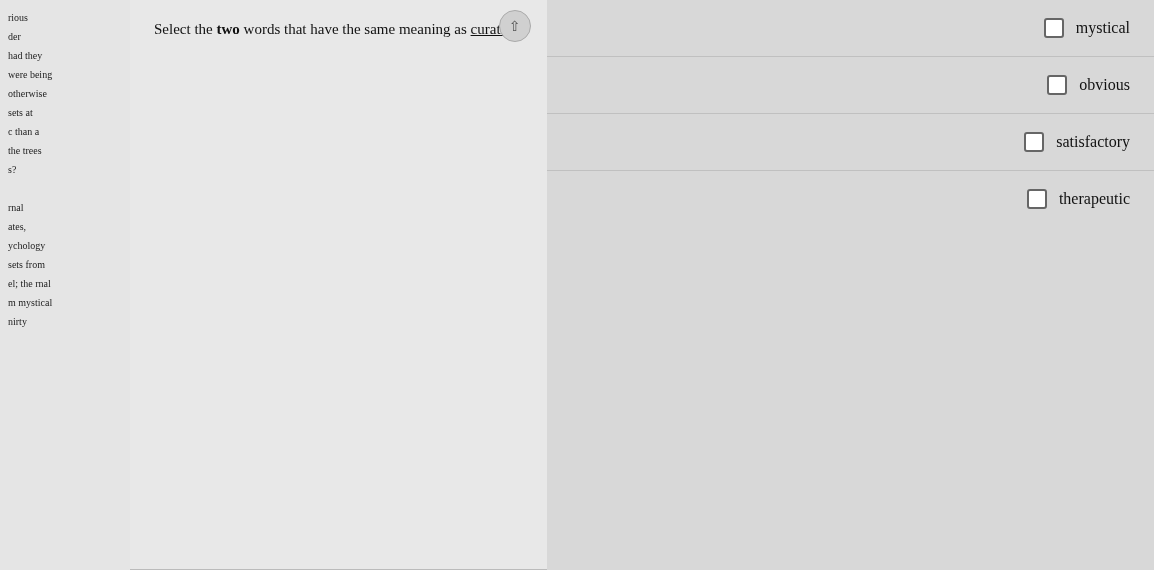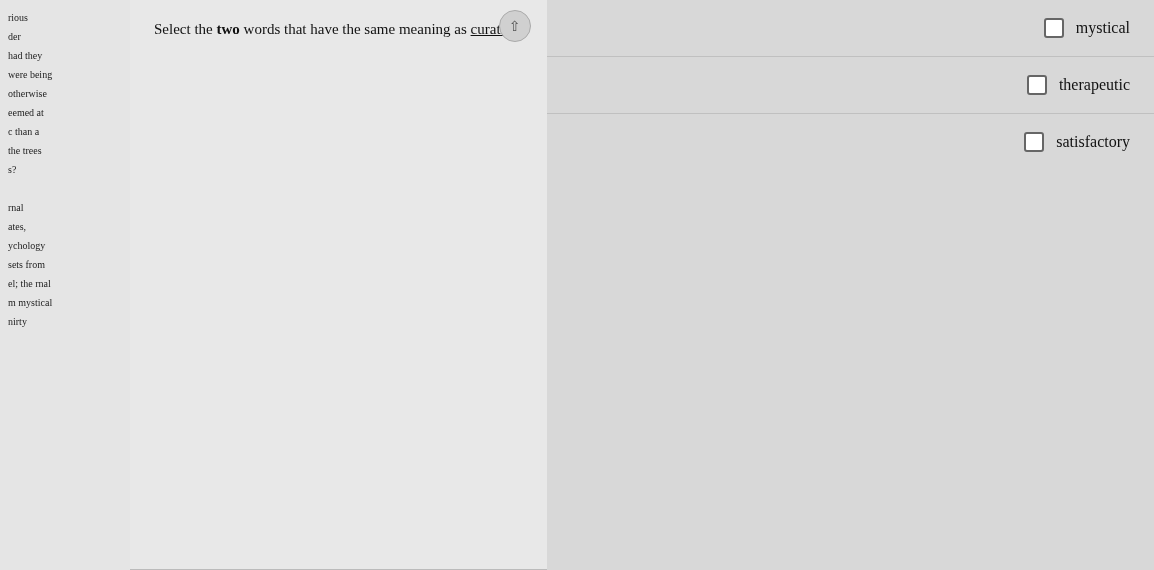--- a/index.html
+++ b/index.html
@@ -120,21 +120,21 @@
   </style>
 </head>
 <body>
 
 <div class="left-panel">
   <span>rious</span>
   <span>der</span>
   <span>had they</span>
   <span>were being</span>
   <span>otherwise</span>
-  <span>eemed at</span>
+  <span>sets at</span>
   <span>c than a</span>
   <span>the trees</span>
   <span>s?</span>
   <span>&nbsp;</span>
   <span>rnal</span>
   <span>ates,</span>
   <span>ychology</span>
   <span>sets from</span>
   <span>el; the rnal</span>
   <span>m mystical</span>
@@ -153,20 +153,24 @@
     </div>
   </div>
 
   <div class="options-area">
     <div class="option-row">
       <div class="option-checkbox"></div>
       <span class="option-label">mystical</span>
     </div>
     <div class="option-row">
       <div class="option-checkbox"></div>
-      <span class="option-label">therapeutic</span>
+      <span class="option-label">obvious</span>
     </div>
     <div class="option-row">
       <div class="option-checkbox"></div>
       <span class="option-label">satisfactory</span>
     </div>
+    <div class="option-row">
+      <div class="option-checkbox"></div>
+      <span class="option-label">therapeutic</span>
+    </div>
   </div>
 </div>
 
 </body></html>

